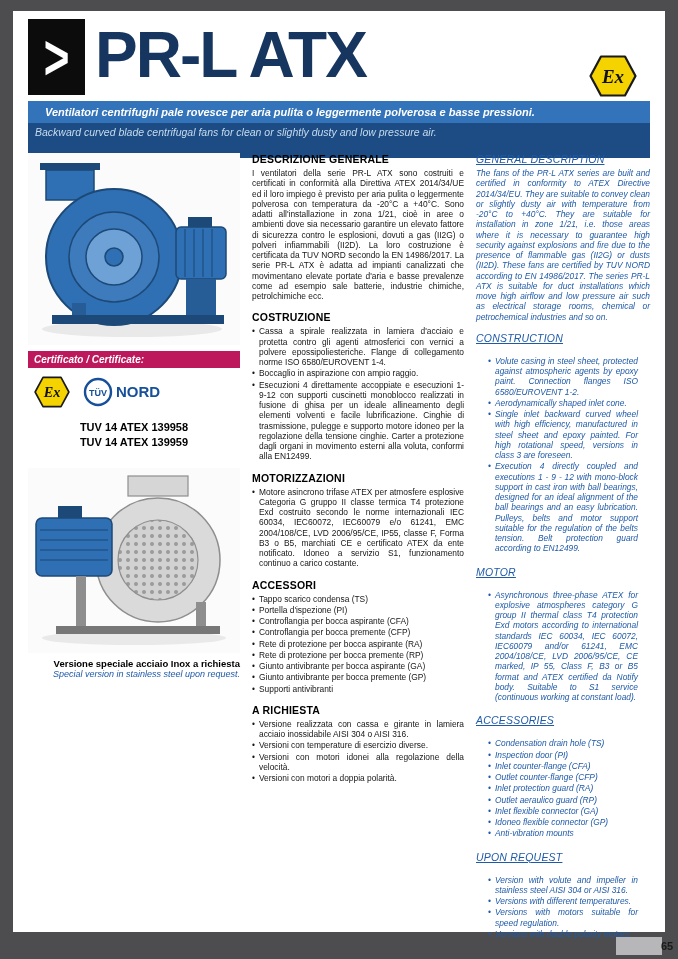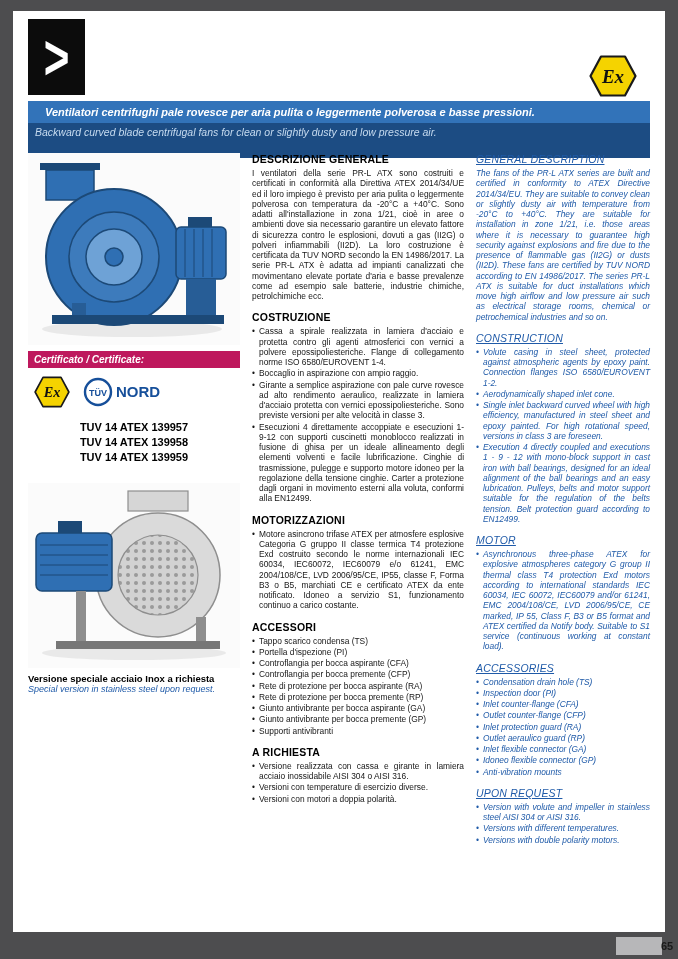--- a/index.html
+++ b/index.html
@@ -31,55 +31,56 @@
   .col-right { flex:1 1 auto; min-width:0; }
 
   
   .fig { margin:0; padding:0; }
   .fig svg { display:block; }
   .cert-band { margin-top:6px; background:#be185d; color:#ffffff; font-style:italic; font-weight:bold;
                font-size:10px; padding:3px 6px; }
   .logos { display:flex; align-items:center; gap:12px; padding:7px 6px 4px 6px; }
   .cert-list { text-align:center; font-weight:bold; font-size:11px; line-height:15px; color:#000; margin-top:3px; }
   .fig2-wrap { margin-top:18px; }
-  .caption { text-align:left; margin-top:5px; }
+  .caption { text-align:right; margin-top:5px; }
   .caption-it { display:block; font-weight:bold; font-size:9.5px; color:#000; }
   .caption-en { display:block; font-style:italic; font-size:9px; color:#1f5aa8; }
 
   
   .sec { margin-bottom:10px; }
   .h-it { margin:0 0 3px 0; font-size:10.5px; font-weight:bold; color:#000; letter-spacing:0.2px; }
   .body-it { margin:0; font-size:8.4px; line-height:1.22; color:#161616; text-align:justify; }
   .list-it { margin:0; padding:0; list-style:none; }
   .list-it li { position:relative; padding-left:7px; margin-bottom:1px;
                 font-size:8.4px; line-height:1.22; color:#161616; text-align:justify; }
   .list-it li::before { content:"•"; position:absolute; left:0; top:0; }
 
   
   .h-en { margin:0 0 3px 0; font-size:10.5px; font-weight:normal; font-style:italic; color:#1f5aa8;
           text-decoration:underline; letter-spacing:0.2px; }
   .body-en { margin:0; font-size:8.4px; font-style:italic; line-height:1.22; color:#1f5aa8; text-align:justify; }
-  .list-en { margin:0; padding:0; list-style:none; }
+  .list-en { margin:12px; padding:0; list-style:none; }
   .list-en li { position:relative; padding-left:7px; margin-bottom:1px; font-style:italic;
                 font-size:8.4px; line-height:1.22; color:#1f5aa8; text-align:justify; }
   .list-en li::before { content:"•"; position:absolute; left:0; top:0; }
 
   
   .page-num { position:absolute; right:16px; bottom:4px; width:46px; height:18px; background:#b7b7b9;
               color:#1a1a1a; font-weight:bold; font-size:11px; line-height:18px; text-align:center;padding-left:45px; }
 </style>
 </head>
 <body>
 
 <div class="frame">
   <div class="page">
 
     <div class="chevron-box">
       <span>&gt;</span>
     </div>
+    <h1 class="page-title">PR-L ATX</h1>
 
     <div class="atex-hex-top">
       <svg viewBox="0 0 48 42" width="48" height="42">
         <polygon points="12,1.5 36,1.5 46.5,21 36,40.5 12,40.5 1.5,21" fill="#f5d300" stroke="#1a1a1a" stroke-width="2.2" stroke-linejoin="round"></polygon>
         <text x="24" y="28" text-anchor="middle" font-size="19" font-style="italic" font-weight="bold" font-family="Liberation Serif, serif" fill="#111">Ex</text>
       </svg>
     </div>
 
     <div class="banner-it">Ventilatori centrifughi pale rovesce per aria pulita o leggermente polverosa e basse pressioni.</div>
     <div class="banner-en">Backward curved blade centrifugal fans for clean or slightly dusty and low pressure air.</div>
@@ -122,21 +123,20 @@
           <span>
             <svg viewBox="0 0 110 34" width="110" height="34">
               <circle cx="16" cy="17" r="13" fill="none" stroke="#164f9a" stroke-width="2.4"></circle>
               <text x="16" y="21" text-anchor="middle" font-size="9" font-weight="bold" font-family="Liberation Sans, sans-serif" fill="#164f9a">TÜV</text>
               <text x="34" y="22" font-size="15" font-weight="bold" font-family="Liberation Sans, sans-serif" fill="#164f9a">NORD</text>
             </svg>
           </span>
         </div>
 
         <div class="cert-list">
-          <div>TUV 14 ATEX 139957</div>
           <div>TUV 14 ATEX 139958</div>
           <div>TUV 14 ATEX 139959</div>
         </div>
 
         <figure class="fig fig2-wrap">
           <svg viewBox="0 0 212 185" width="212" height="185">
             <defs>
               <pattern id="holes" width="8" height="8" patternUnits="userSpaceOnUse">
                 <rect width="8" height="8" fill="#d2d2d2"></rect>
                 <circle cx="4" cy="4" r="2" fill="#9a9a9a"></circle>
@@ -168,21 +168,20 @@
       <section class="col-mid">
         <div class="sec">
           <h3 class="h-it">DESCRIZIONE GENERALE</h3>
           <p class="body-it">I ventilatori della serie PR-L ATX sono costruiti e certificati in conformità alla Direttiva ATEX 2014/34/UE ed il loro impiego è previsto per aria pulita o leggermente polverosa con temperatura da -20°C a +40°C. Sono adatti all'installazione in zona 1/21, cioè in aree o ambienti dove sia necessario garantire un elevato fattore di sicurezza contro le esplosioni, dovuti a gas (II2G) o polveri infiammabili (II2D). La loro costruzione è certificata da TUV NORD secondo la EN 14986/2017. La serie PR-L ATX è adatta ad impianti canalizzati che movimentano elevate portate d'aria e basse prevalenze come ad esempio sale batterie, industrie chimiche, petrolchimiche ecc.</p>
         </div>
         <div class="sec">
           <h3 class="h-it">COSTRUZIONE</h3>
           <ul class="list-it">
               <li>Cassa a spirale realizzata in lamiera d'acciaio e protetta contro gli agenti atmosferici con vernici a polvere epossipoliesteriche. Flange di collegamento norme ISO 6580/EUROVENT 1-4.</li>
               <li>Boccaglio in aspirazione con ampio raggio.</li>
-              <li>Girante a semplice aspirazione con pale curve rovesce ad alto rendimento aeraulico, realizzate in lamiera d'acciaio protetta con vernici epossipoliesteriche. Sono previste versioni per alte velocità in classe 3.</li>
               <li>Esecuzioni 4 direttamente accoppiate e esecuzioni 1-9-12 con supporti cuscinetti monoblocco realizzati in fusione di ghisa per un ideale allineamento degli elementi volventi e facile lubrificazione. Cinghie di trasmissione, pulegge e supporto motore idoneo per la regolazione della tensione cinghie. Carter a protezione dagli organi in movimento esterni alla voluta, conformi alla EN12499.</li>
             </ul>
         </div>
         <div class="sec">
           <h3 class="h-it">MOTORIZZAZIONI</h3>
           <ul class="list-it">
               <li>Motore asincrono trifase ATEX per atmosfere esplosive Categoria G gruppo II classe termica T4 protezione Exd costruito secondo le norme internazionali IEC 60034, IEC60072, IEC60079 e/o 61241, EMC 2004/108/CE, LVD 2006/95/CE, IP55, classe F, Forma B3 o B5, marchiati CE e certificato ATEX da ente notificato. Idoneo a servizio S1, funzionamento continuo a carico costante.</li>
             </ul>
         </div>
         <div class="sec">
@@ -197,20 +196,21 @@
               <li>Giunto antivibrante per bocca aspirante (GA)</li>
               <li>Giunto antivibrante per bocca premente (GP)</li>
               <li>Supporti antivibranti</li>
             </ul>
         </div>
         <div class="sec">
           <h3 class="h-it">A RICHIESTA</h3>
           <ul class="list-it">
               <li>Versione realizzata con cassa e girante in lamiera acciaio inossidabile AISI 304 o AISI 316.</li>
               <li>Versioni con temperature di esercizio diverse.</li>
+              <li>Versioni con motori idonei alla regolazione della velocità.</li>
               <li>Versioni con motori a doppia polarità.</li>
             </ul>
         </div>
       </section>
 
       <section class="col-right">
         <div class="sec">
           <h3 class="h-en">GENERAL DESCRIPTION</h3>
           <p class="body-en">The fans of the PR-L ATX series are built and certified in conformity to ATEX Directive 2014/34/EU. They are suitable to convey clean or slightly dusty air with temperature from -20°C to +40°C. They are suitable for installation in zone 1/21, i.e. those areas where it is necessary to guarantee high security against explosions and fire due to the presence of flammable gas (II2G) or dusts (II2D). These fans are certified by TUV NORD according to EN 14986/2017. The series PR-L ATX is suitable for duct installations which move high airflow and low pressure air such as electrical storage rooms, chemical or petrochemical industries and so on.</p>
         </div>
@@ -241,20 +241,21 @@
               <li>Inlet flexible connector (GA)</li>
               <li>Idoneo flexible connector (GP)</li>
               <li>Anti-vibration mounts</li>
             </ul>
         </div>
         <div class="sec">
           <h3 class="h-en">UPON REQUEST</h3>
           <ul class="list-en">
               <li>Version with volute and impeller in stainless steel AISI 304 or AISI 316.</li>
               <li>Versions with different temperatures.</li>
+              <li>Versions with motors suitable for speed regulation.</li>
               <li>Versions with double polarity motors.</li>
             </ul>
         </div>
       </section>
     </div>
   </div>
 
   <div class="page-num">65</div>
 </div>
 

